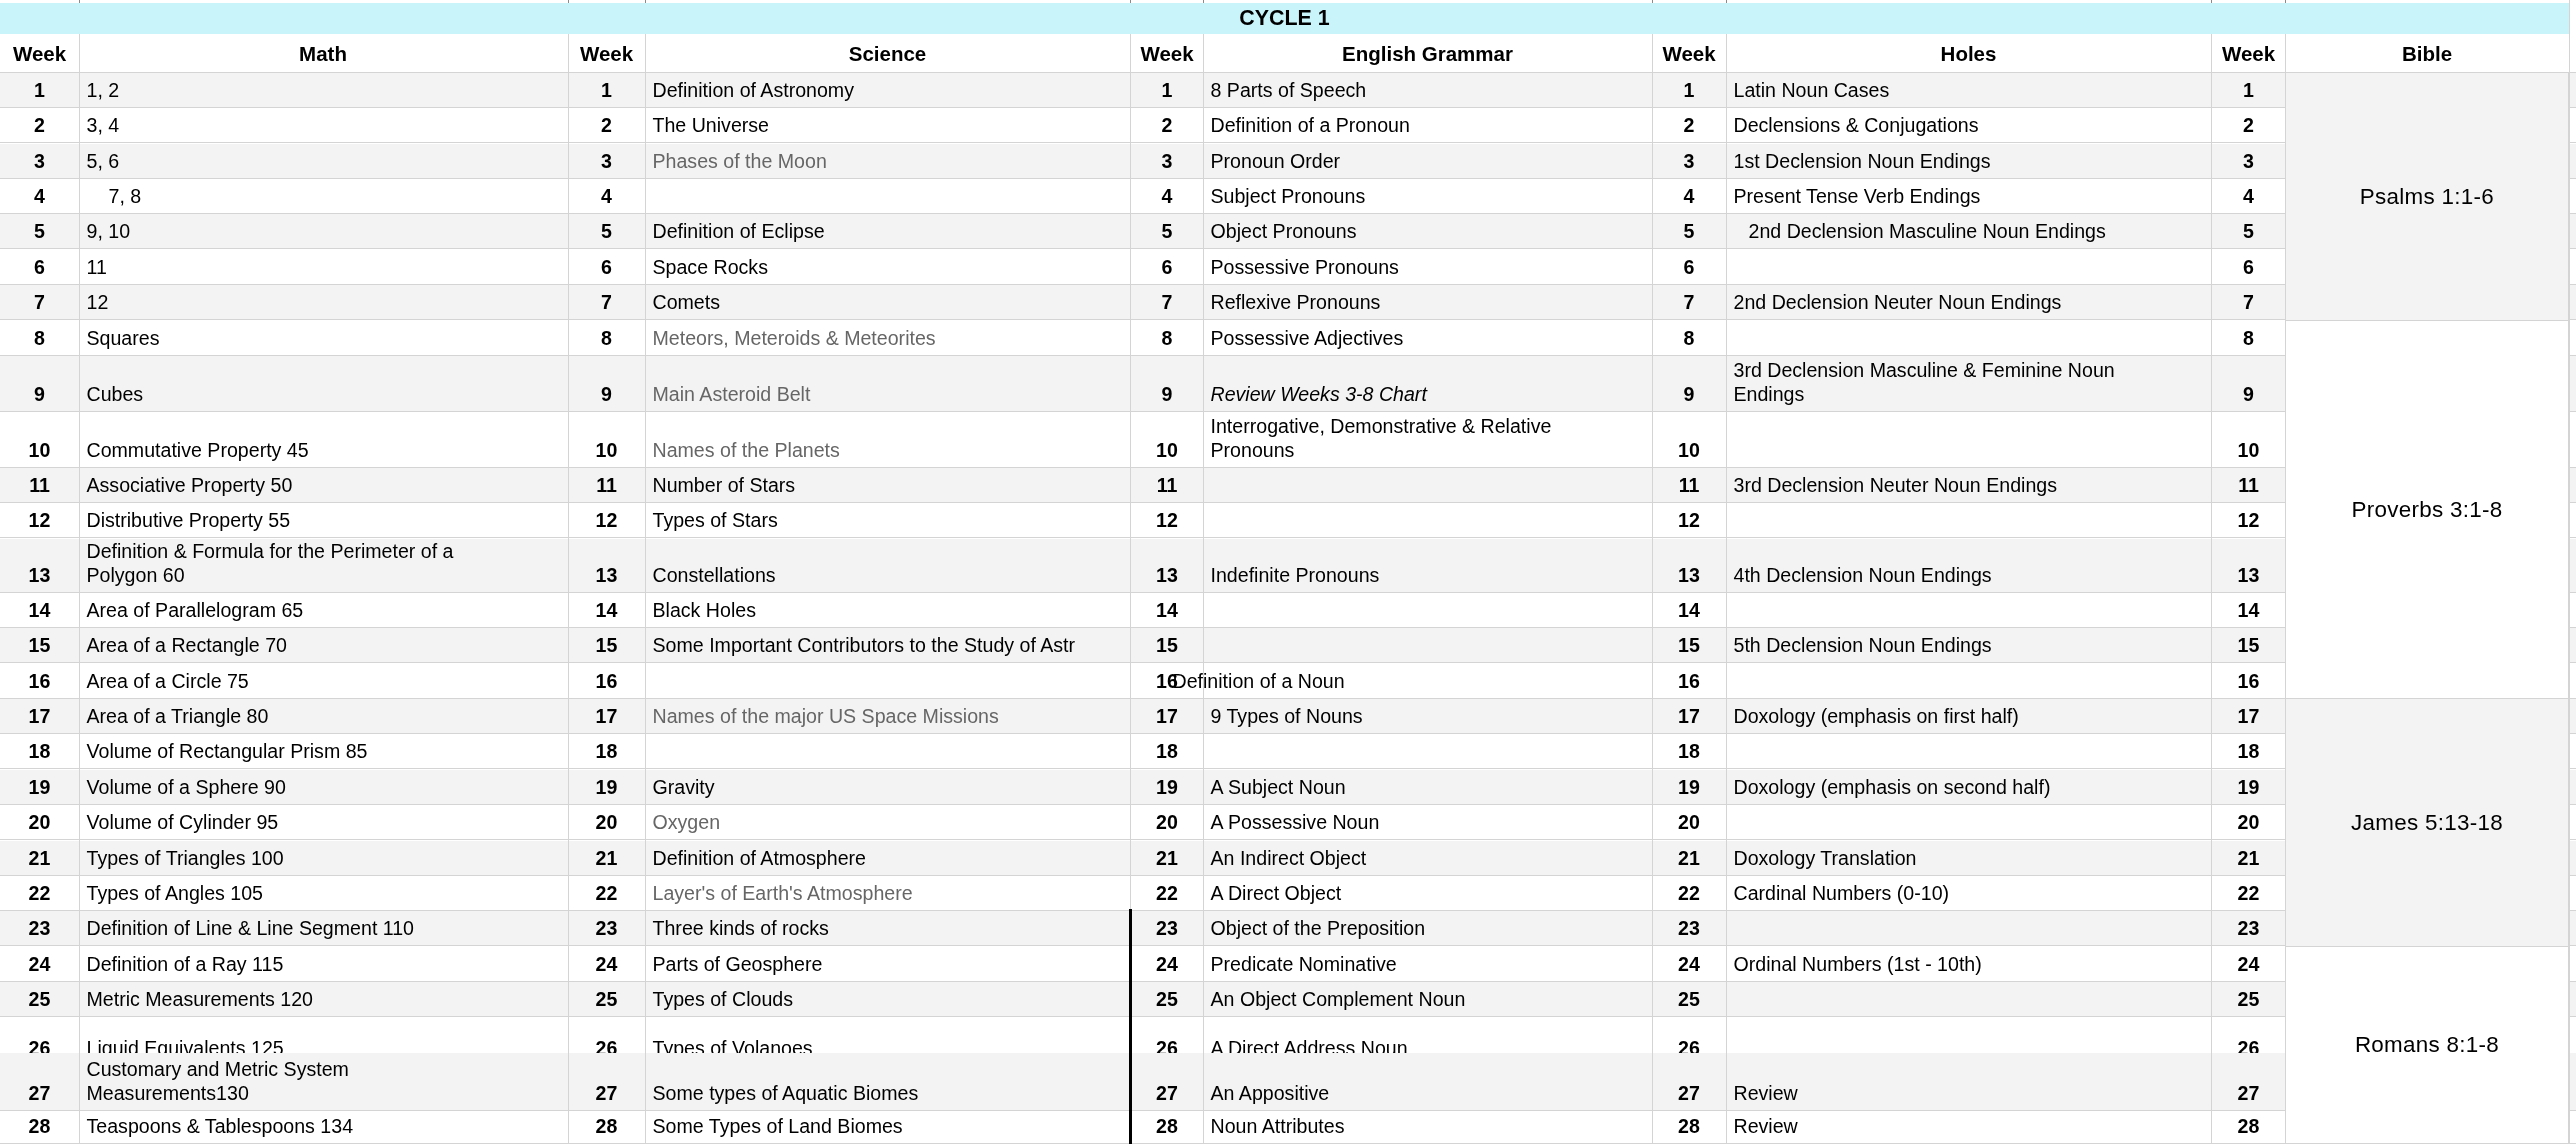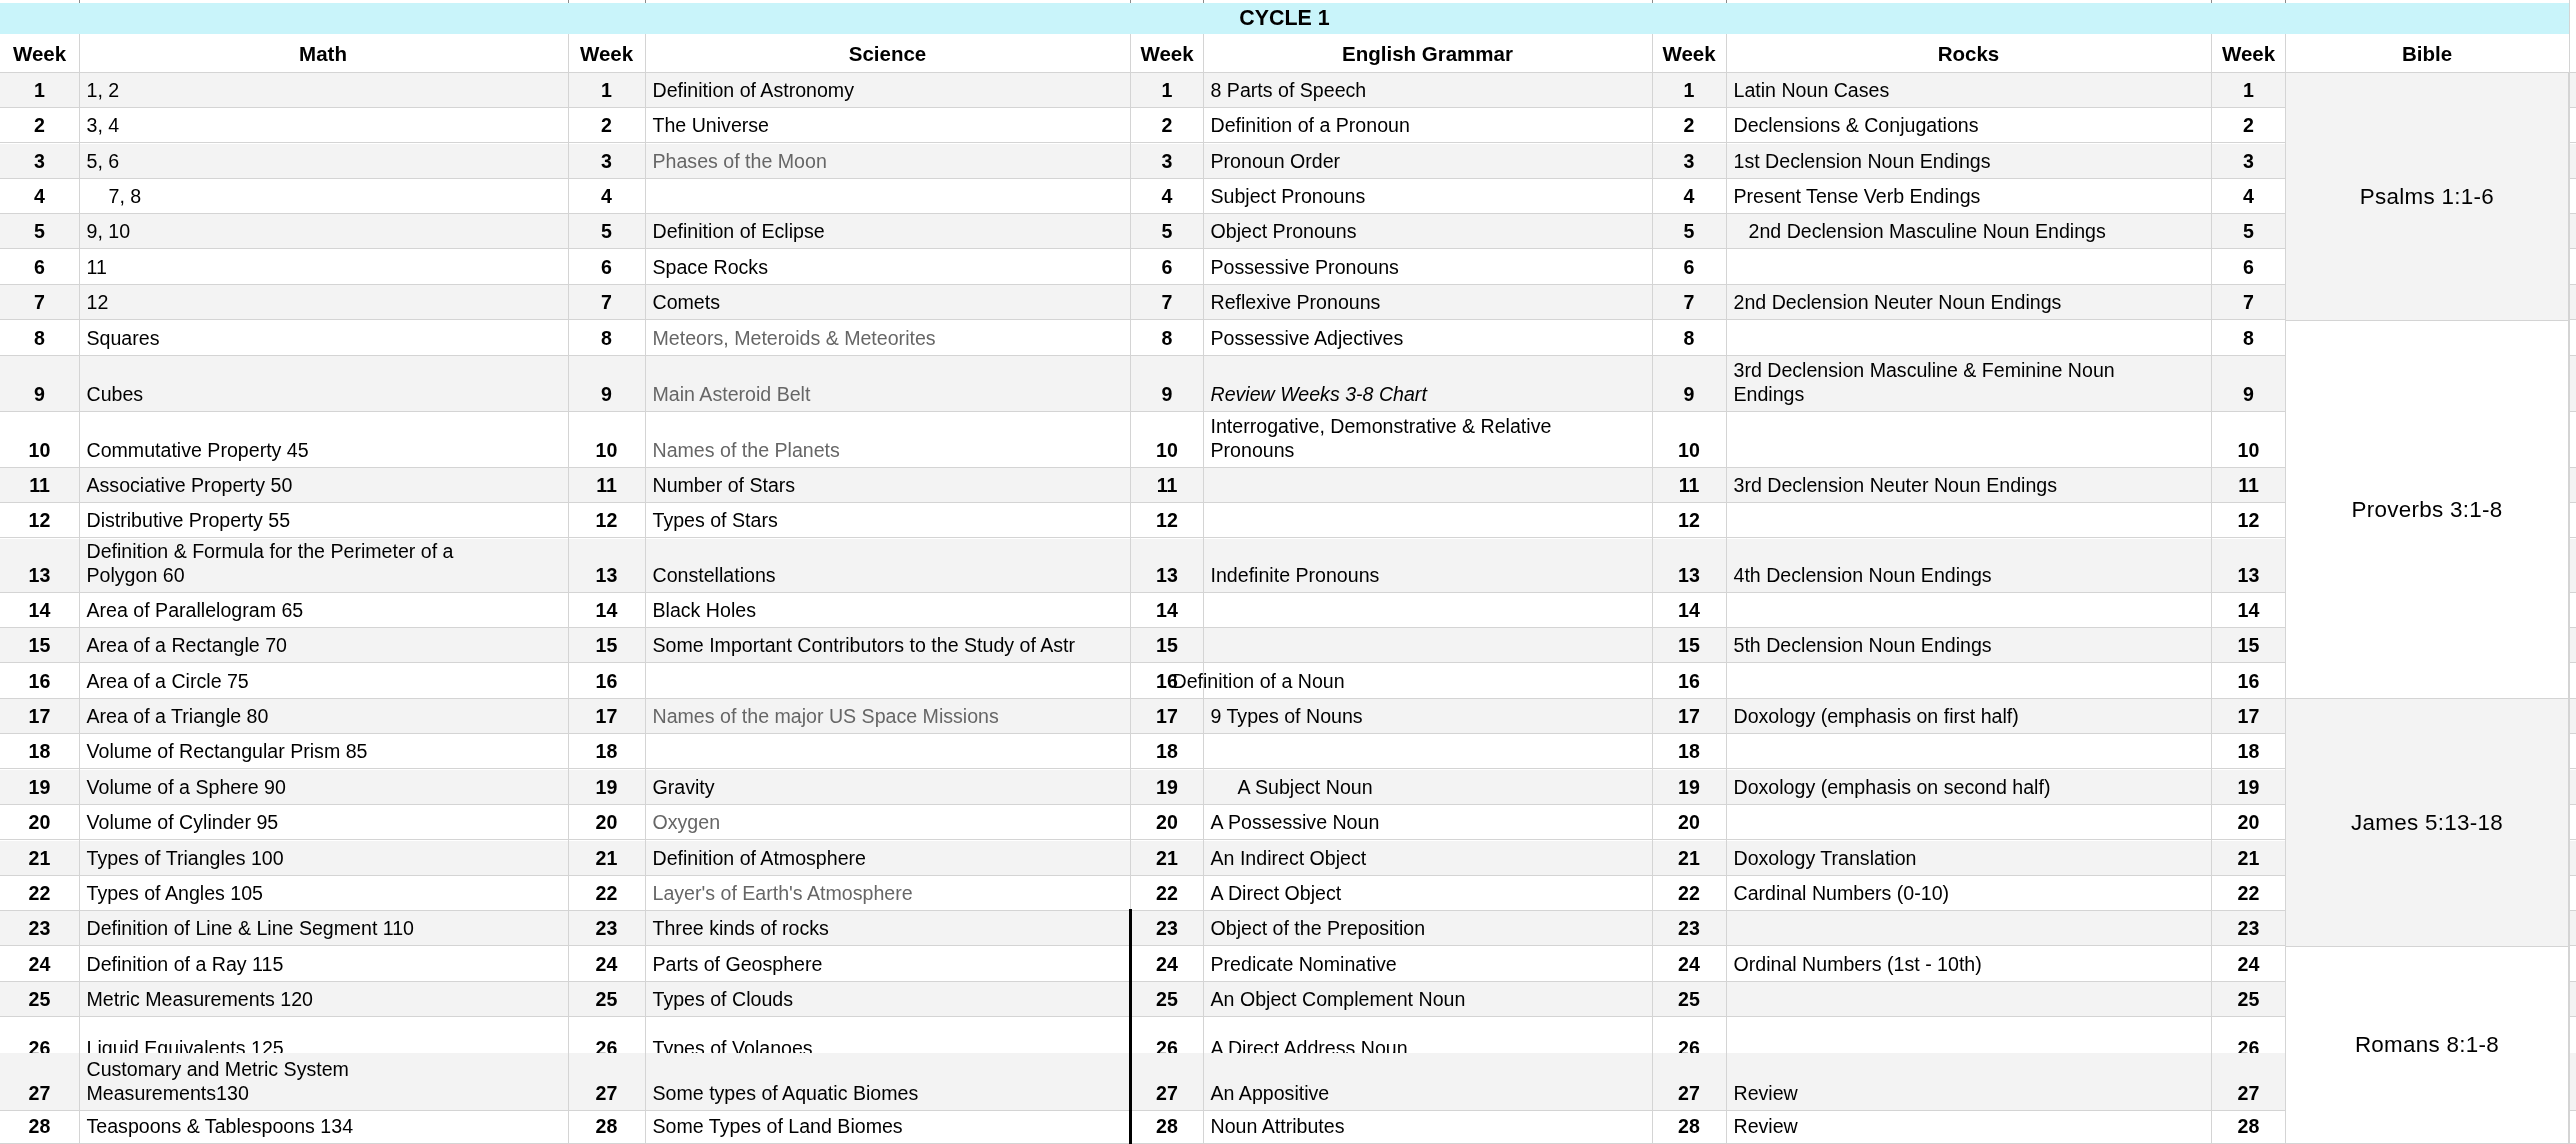--- a/index.html
+++ b/index.html
@@ -86,21 +86,21 @@
     <span>CYCLE 1</span>
   </div>
   <div id="headerrow">
       <div class="hcell" style="left: 0px; width: 79px;">Week</div>
       <div class="hcell" style="left: 79px; width: 488px;">Math</div>
       <div class="hcell" style="left: 568px; width: 77px;">Week</div>
       <div class="hcell" style="left: 645px; width: 485px;">Science</div>
       <div class="hcell" style="left: 1130px; width: 74px;">Week</div>
       <div class="hcell" style="left: 1203px; width: 449px;">English Grammar</div>
       <div class="hcell" style="left: 1652px; width: 74px;">Week</div>
-      <div class="hcell" style="left: 1726px; width: 485px;">Rocks</div>
+      <div class="hcell" style="left: 1726px; width: 485px;">Holes</div>
       <div class="hcell" style="left: 2211px; width: 75px;">Week</div>
       <div class="hcell" style="left: 2285px; width: 284px;">Bible</div>
     </div>
   <div id="rows-layer">
       <div class="row band" style="top: 73px; height: 35px;">
         <div class="cell wk" style="left: 0px; width: 79px;">1</div>
         <div class="cell subject" style="left: 79px; width: 488px;">1, 2</div>
         <div class="cell wk" style="left: 568px; width: 77px;">1</div>
         <div class="cell subject" style="left: 645px; width: 485px;">Definition of Astronomy</div>
         <div class="cell wk" style="left: 1130px; width: 74px;">1</div>
@@ -298,21 +298,21 @@
         <div class="cell wk" style="left: 1652px; width: 74px;">18</div>
         <div class="cell subject" style="left: 1726px; width: 485px;"></div>
         <div class="cell wk" style="left: 2211px; width: 75px;">18</div>
       </div>
       <div class="row band" style="top: 770px; height: 35px;">
         <div class="cell wk" style="left: 0px; width: 79px;">19</div>
         <div class="cell subject" style="left: 79px; width: 488px;">Volume of a Sphere 90</div>
         <div class="cell wk" style="left: 568px; width: 77px;">19</div>
         <div class="cell subject" style="left: 645px; width: 485px;">Gravity</div>
         <div class="cell wk" style="left: 1130px; width: 74px;">19</div>
-        <div class="cell subject" style="left: 1230px; width: 449px;">A Subject Noun</div>
+        <div class="cell subject" style="left: 1203px; width: 449px;">A Subject Noun</div>
         <div class="cell wk" style="left: 1652px; width: 74px;">19</div>
         <div class="cell subject" style="left: 1726px; width: 485px;">Doxology (emphasis on second half)</div>
         <div class="cell wk" style="left: 2211px; width: 75px;">19</div>
       </div>
       <div class="row" style="top: 805px; height: 35px;">
         <div class="cell wk" style="left: 0px; width: 79px;">20</div>
         <div class="cell subject" style="left: 79px; width: 488px;">Volume of Cylinder 95</div>
         <div class="cell wk" style="left: 568px; width: 77px;">20</div>
         <div class="cell subject muted" style="left: 645px; width: 485px;">Oxygen</div>
         <div class="cell wk" style="left: 1130px; width: 74px;">20</div>

